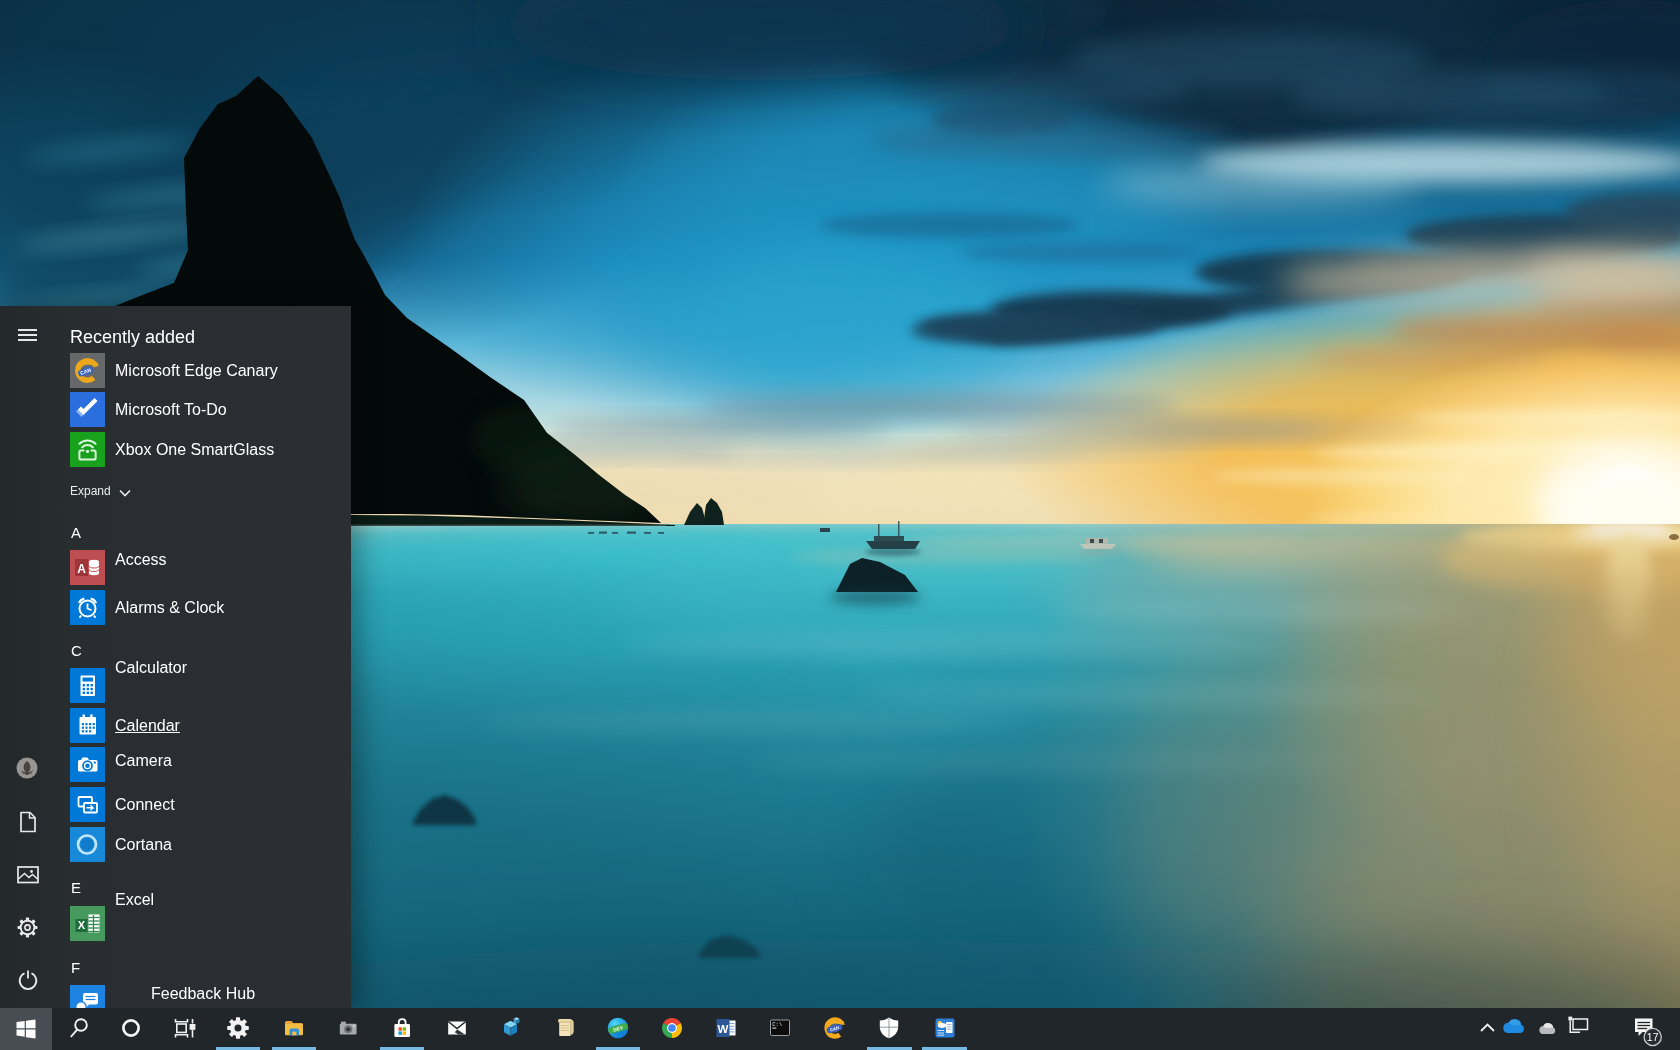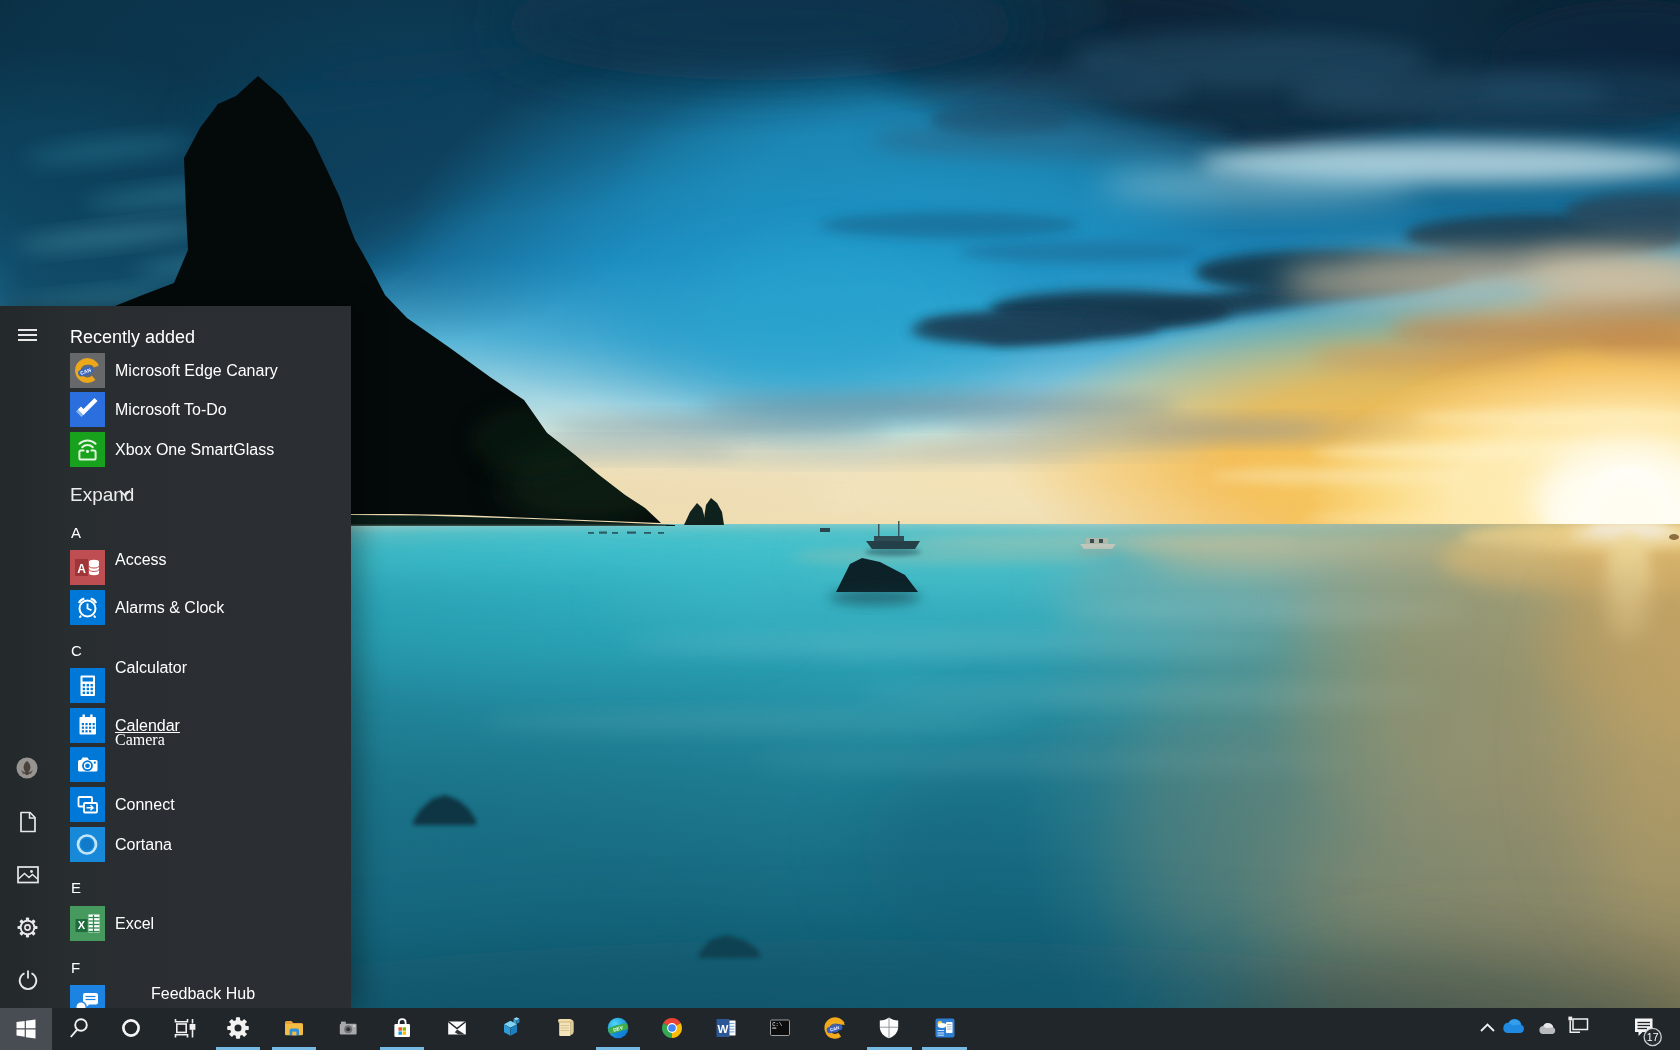--- a/index.html
+++ b/index.html
@@ -377,21 +377,21 @@
 <svg class="tile" style="top:126px;" width="35" height="35">
       <rect width="35" height="35" fill="#17a11d"></rect>
 <g stroke="#dff5dc" stroke-width="2" fill="none" stroke-linecap="round">
 <path d="M12.2,15.2 a7.5,7.5 0 0 1 10.6,0"></path>
 <path d="M9.4,11.8 a11.5,11.5 0 0 1 16.2,0"></path>
 <path d="M13.6,18.6 L11,18.6 Q9.4,18.6 9.4,20.2 L9.4,26 Q9.4,27.6 11,27.6 L24,27.6 Q25.6,27.6 25.6,26 L25.6,20.2 Q25.6,18.6 24,18.6 L21.4,18.6"></path>
 </g>
       <circle cx="17.5" cy="19.4" r="1.6" fill="#dff5dc"></circle>
 </svg>
 <div class="lbl" style="top:126px;">Xbox One SmartGlass</div>
-<div class="abs" style="left:70px;top:178px;font-size:19px;color:#ececec;">Expand</div>
+<div class="abs" style="left:70px;top:178px;font-size:12px;color:#ececec;">Expand</div>
 <svg class="abs" style="left:119px;top:183px;" width="12" height="8">
       <path d="M1,1.5 L6,6.5 L11,1.5" stroke="#ececec" stroke-width="1.6" fill="none"></path>
     </svg>
 <div class="hdr" style="top:218px;">A</div>
 <svg class="tile" style="top:244px;" width="35" height="35">
       <rect width="35" height="35" fill="#bf4e52"></rect>
 <rect x="5" y="9" width="13" height="17" fill="#9e3539"></rect>
 <text x="11.5" y="23" font-size="12" font-weight="bold" fill="#fff" text-anchor="middle" font-family="Liberation Sans">A</text>
 <rect x="19" y="12" width="10" height="11" fill="#fff"></rect>
 <ellipse cx="24" cy="12" rx="5" ry="2.2" fill="#fff"></ellipse>
@@ -450,21 +450,21 @@
 <div class="lbl" style="top:402px;text-decoration:underline;">Calendar</div>
 <svg class="tile" style="top:441px;" width="35" height="35">
       <rect width="35" height="35" fill="#0078d7"></rect>
 <path d="M11,13 L12.5,10.5 L17.5,10.5 L19,13 Z" fill="#fff"></path>
 <rect x="8" y="13" width="19.5" height="11.5" rx="1.5" fill="#fff"></rect>
 <circle cx="17.5" cy="18.7" r="5.4" fill="#0078d7"></circle>
 <circle cx="17.5" cy="18.7" r="3.6" fill="#fff"></circle>
 <circle cx="17.5" cy="18.7" r="2.3" fill="#0078d7"></circle>
 <rect x="23.8" y="14.6" width="2" height="2" fill="#0078d7"></rect>
 </svg>
-<div class="lbl" style="top:416px;font-family:Liberation Serif, serif;">Camera</div>
+<div class="lbl" style="top:437px;">Camera</div>
 <svg class="tile" style="top:481px;" width="35" height="35">
       <rect width="35" height="35" fill="#0078d7"></rect>
 <rect x="8.5" y="10" width="13.5" height="9.5" rx="1" stroke="#fff" stroke-width="1.8" fill="none"></rect>
 <rect x="14" y="16" width="13" height="9.5" rx="1" fill="#0078d7" stroke="#fff" stroke-width="1.8"></rect>
 <path d="M16.5,20.8 L23,20.8 L20.5,18.3 M23,20.8 L20.5,23.3" stroke="#fff" stroke-width="1.4" fill="none"></path>
 </svg>
 <div class="lbl" style="top:481px;">Connect</div>
 <svg class="tile" style="top:521px;" width="35" height="35">
       <rect width="35" height="35" fill="#1789d8"></rect>
 <circle cx="17" cy="17.5" r="6" fill="#0d6fc0" opacity="0.6"></circle>
@@ -479,21 +479,21 @@
 <line x1="18.5" y1="11.5" x2="29.5" y2="11.5"></line>
         <line x1="18.5" y1="15" x2="29.5" y2="15"></line>
 <line x1="18.5" y1="18.5" x2="29.5" y2="18.5"></line>
         <line x1="18.5" y1="22" x2="29.5" y2="22"></line>
         <line x1="18.5" y1="25.5" x2="29.5" y2="25.5"></line>
 </g>
       <line x1="23.5" y1="9" x2="23.5" y2="26.5" stroke="#2f8a50" stroke-width="1.3"></line>
 <rect x="5.5" y="13" width="12" height="13" fill="#1e6b3c"></rect>
 <text x="11.5" y="23" font-size="11" font-weight="bold" fill="#fff" text-anchor="middle" font-family="Liberation Sans">X</text>
 </svg>
-<div class="lbl" style="top:600px;text-align:center;">Excel</div>
+<div class="lbl" style="top:576px;text-align:center;">Excel</div>
 <div class="hdr" style="top:653px;">F</div>
 <svg class="tile" style="top:679px;" width="35" height="35">
       <rect width="35" height="35" fill="#1d83e2"></rect>
 <rect x="13" y="8" width="15" height="11.5" rx="2" fill="#fff"></rect>
 <path d="M16,19 L15,23 L19.5,19.5 Z" fill="#fff"></path>
 <g stroke="#1d83e2" stroke-width="1.2">
         <line x1="15.5" y1="11.5" x2="25.5" y2="11.5"></line>
         <line x1="15.5" y1="14.5" x2="25.5" y2="14.5"></line>
       </g>
 <circle cx="11" cy="22" r="5.2" fill="#fff" stroke="#1d83e2" stroke-width="1.4"></circle>

